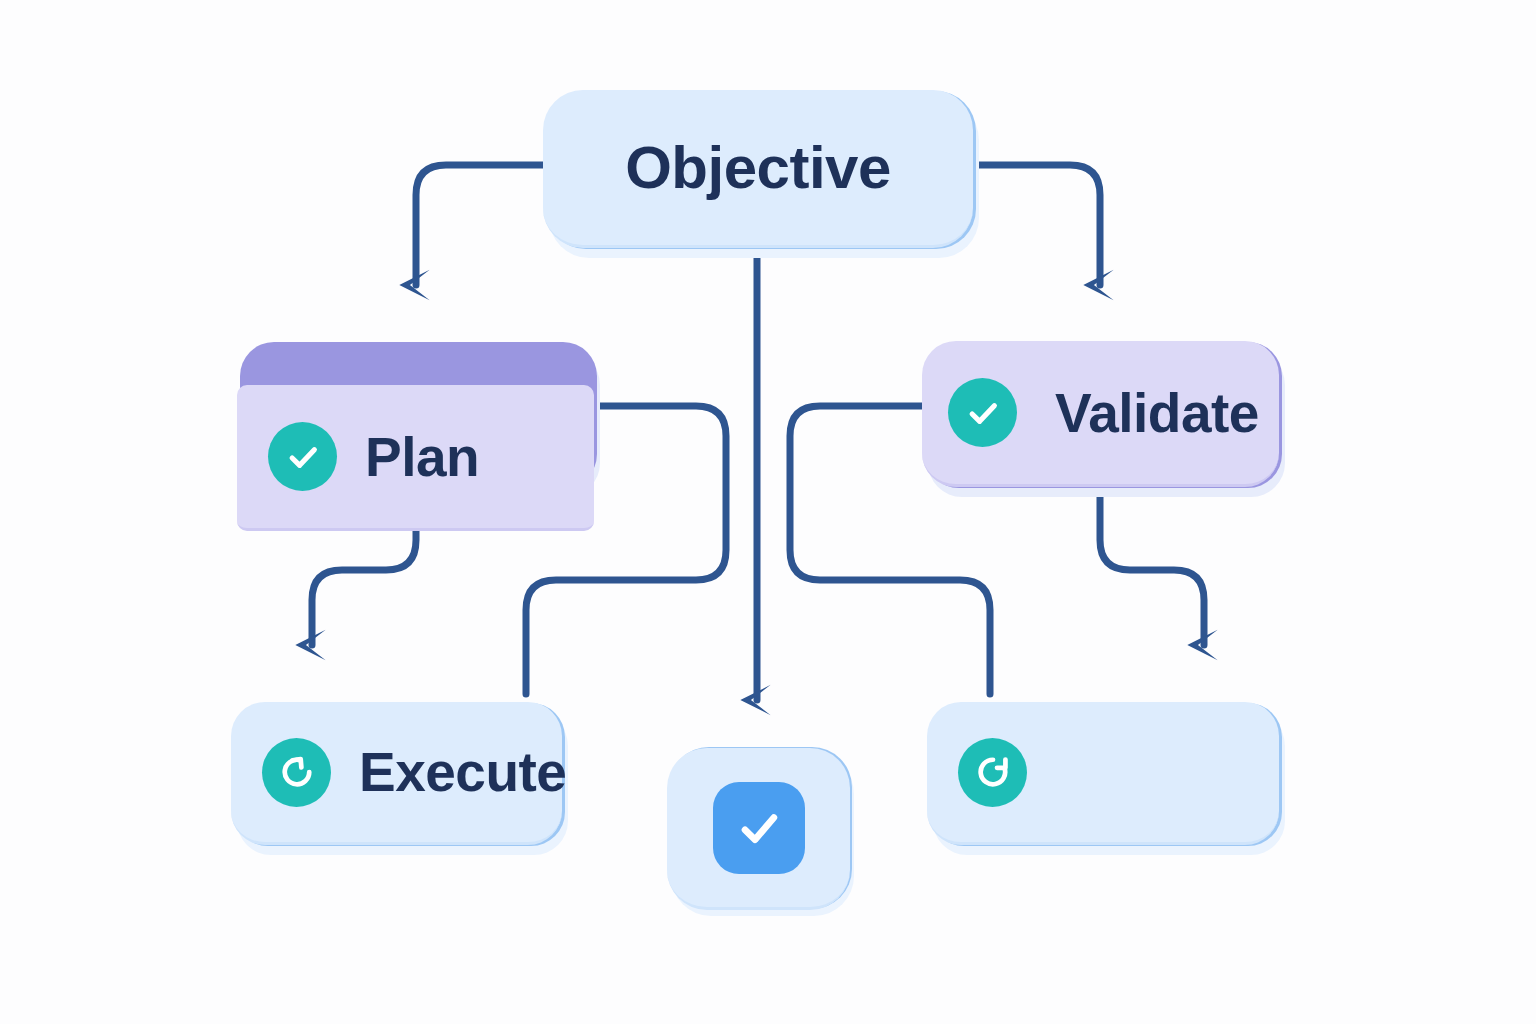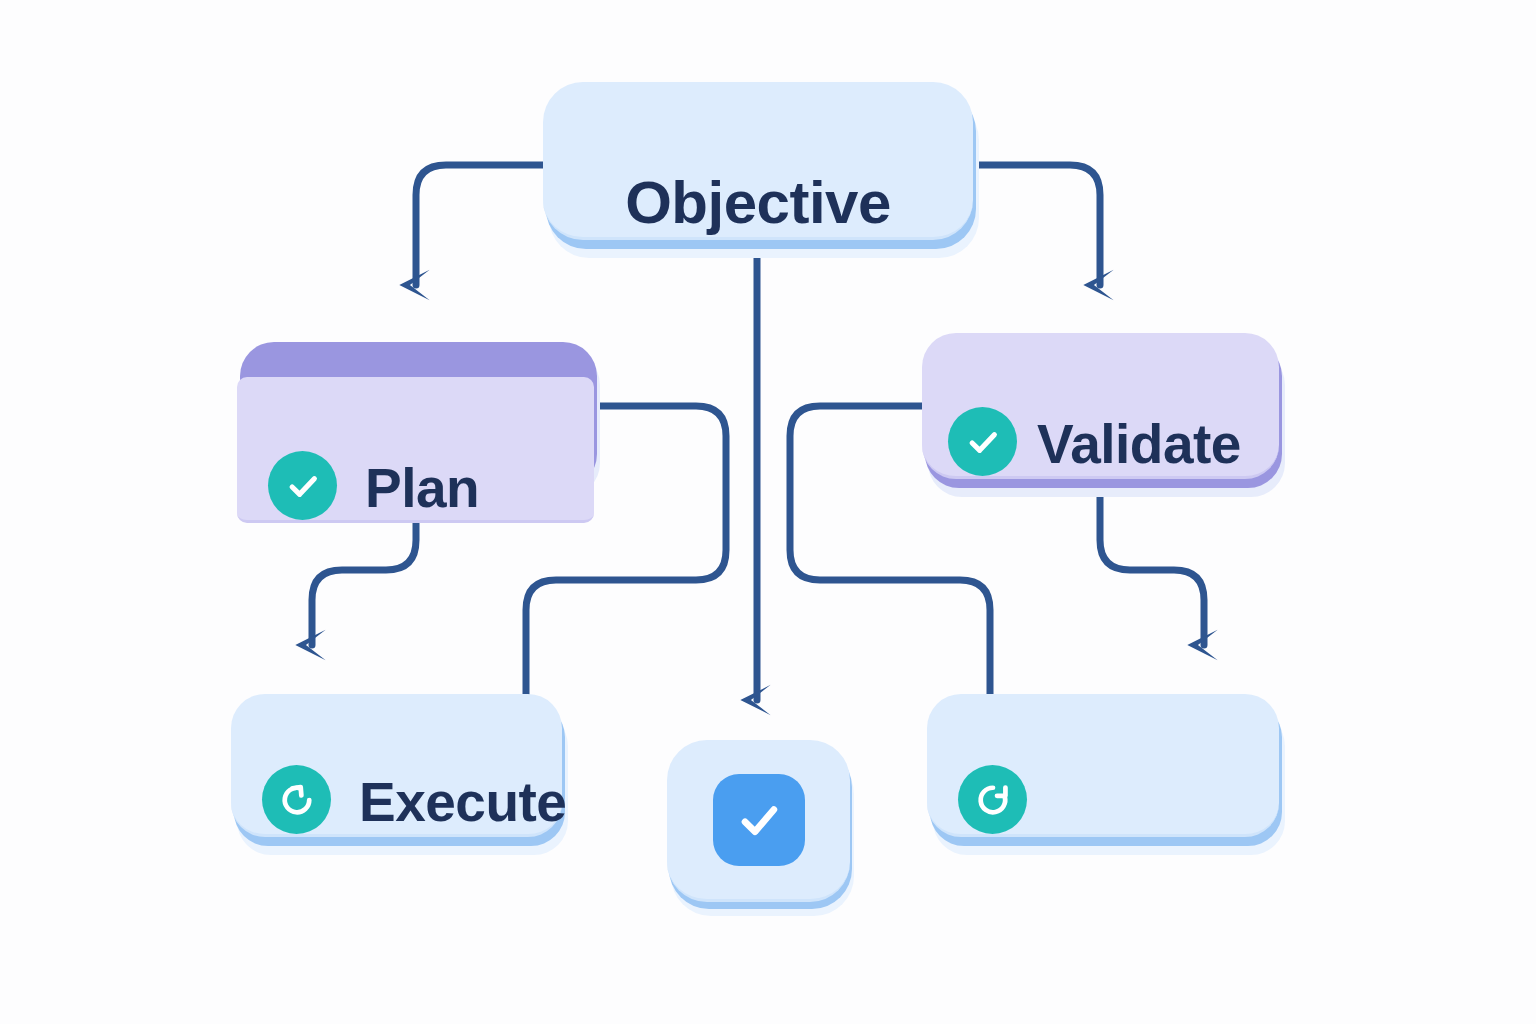--- a/index.html
+++ b/index.html
@@ -50,27 +50,27 @@
     left: 3px;
     top: 9px;
     width: 100%;
     height: 100%;
     border-radius: inherit;
     z-index: 1;
   }
   .face {
     position: absolute;
     left: 0;
-    top: 0;
+    top: 8px;
     width: 100%;
     height: 100%;
     border-radius: inherit;
     z-index: 2;
     display: flex;
-    align-items: flex-end;
+    align-items: center;
     box-sizing: border-box;
   }
   
   .blue .layer-back { background: #eaf3fe; }
   .blue .layer-mid  { background: #9dc7f4; }
   .blue .face       { background: #ddecfd; border-bottom: 3px solid #cfe4fb; }
   
   .purple .layer-back { background: #e7ecfb; }
   .purple .layer-mid  { background: #9a96e0; }
   .purple .face       { background: #dcd9f7; border-bottom: 3px solid #cdc9f2; }
@@ -159,21 +159,21 @@
 
   <div class="node purple" style="left:922px; top:333px; width:357px; height:146px; border-radius:34px;">
     <div class="layer-back"></div>
     <div class="layer-mid"></div>
     <div class="face" style="padding-left:26px; border-radius:34px;">
       <span class="status-circle" style="width:69px; height:69px;">
         <svg width="40" height="40" viewBox="0 0 24 24">
           <path d="M5.5 12.6 L10 17 L18.8 7.6" fill="none" stroke="#ffffff" stroke-width="3.1" stroke-linecap="round" stroke-linejoin="round"></path>
         </svg>
       </span>
-      <span class="node-label" style="font-size:55px; margin-left:20px;">Validate</span>
+      <span class="node-label" style="font-size:55px; margin-left:38px;">Validate</span>
     </div>
   </div>
 
   <div class="node blue" style="left:231px; top:694px; width:331px; height:143px; border-radius:34px;">
     <div class="layer-back"></div>
     <div class="layer-mid"></div>
     <div class="face" style="padding-left:31px; border-radius:34px;">
       <span class="status-circle" style="width:69px; height:69px;">
         <svg width="42" height="42" viewBox="0 0 24 24">
           <path d="M19 12 A7 7 0 1 1 13.6 5.2" fill="none" stroke="#ffffff" stroke-width="2.7" stroke-linecap="round"></path>

